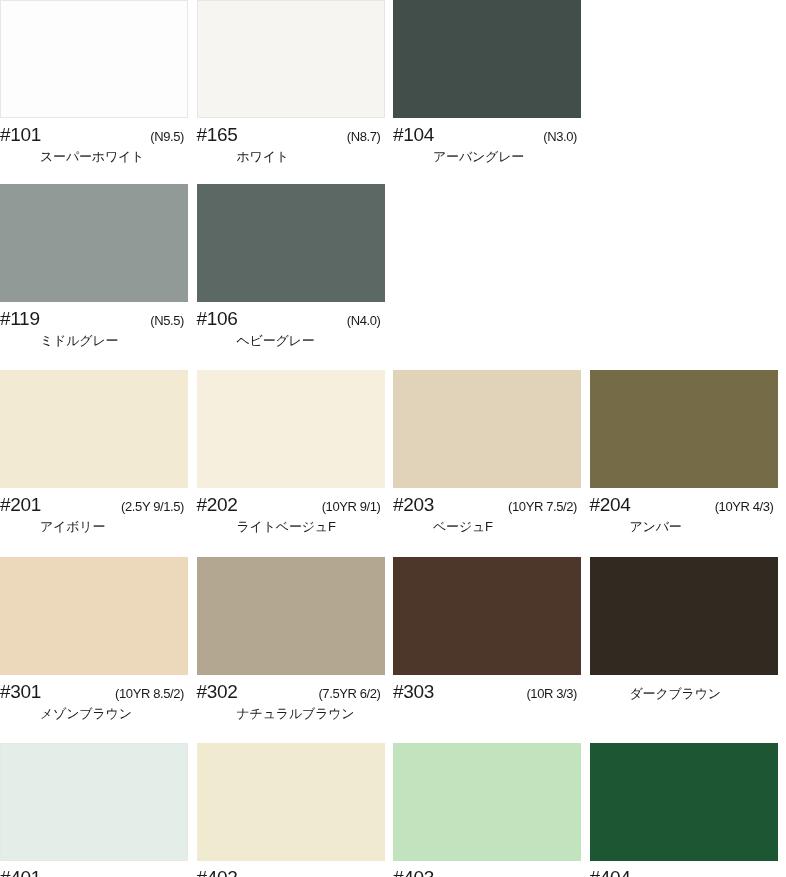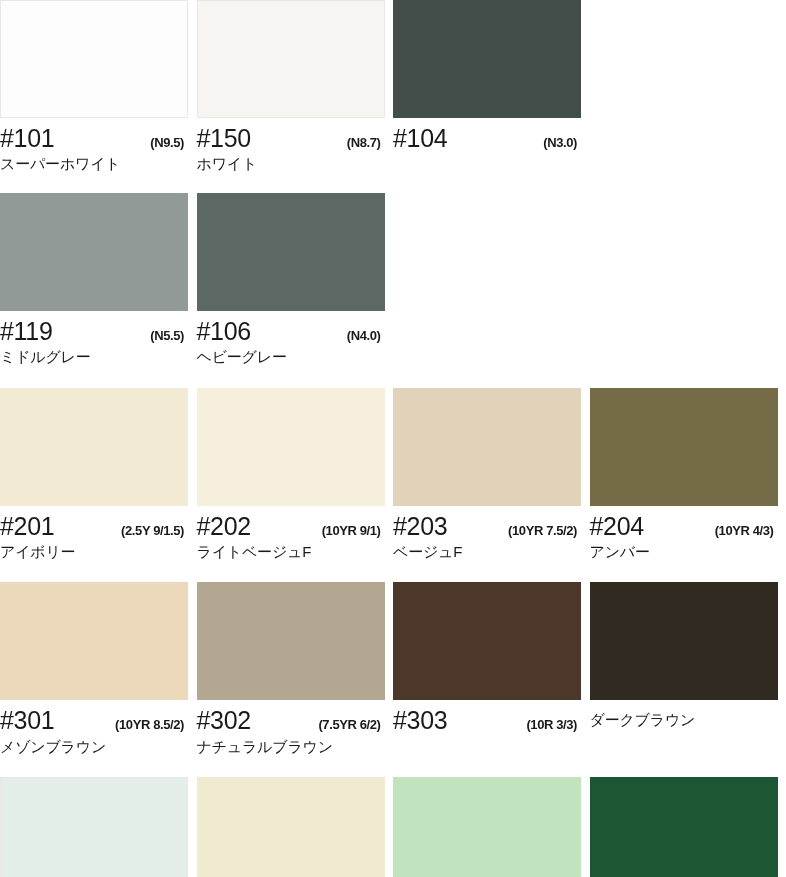--- a/index.html
+++ b/index.html
@@ -56,43 +56,44 @@
   }
 
   .meta-top {
     display: flex;
     align-items: baseline;
     justify-content: space-between;
     width: 184px;
   }
 
   .code {
-    font-size: 25px;
+    font-size: 19px;
     font-weight: 400;
     letter-spacing: -0.3px;
     line-height: 1.05;
     white-space: nowrap;
     text-align: right;
   }
 
   .munsell {
     font-size: 13px;
-    font-weight: 700;
+    font-weight: 400;
     letter-spacing: -0.4px;
     line-height: 1.05;
     white-space: nowrap;
     color: #1a1a1a;
   }
 
   .name {
-    font-size: 15px;
+    font-size: 13px;
     letter-spacing: -0.2px;
     line-height: 1.1;
     padding-top: 5px;
     white-space: nowrap;
+    margin-left: 40px;
   }
 
   .row-gap {
     height: 22px;
   }
   .row-gap.tight {
     height: 20px;
   }
 </style>
 </head>
@@ -107,33 +108,34 @@
             <span class="code">#101</span>
             <span class="munsell">(N9.5)</span>
           </div>
           <div class="name">スーパーホワイト</div>
         </div>
       </div>
       <div class="swatch-cell">
         <div class="chip outlined" style="background: rgb(247, 245, 241);"></div>
         <div class="meta">
           <div class="meta-top">
-            <span class="code">#150</span>
+            <span class="code">#165</span>
             <span class="munsell">(N8.7)</span>
           </div>
           <div class="name">ホワイト</div>
         </div>
       </div>
       <div class="swatch-cell">
         <div class="chip" style="background: rgb(66, 78, 74);"></div>
         <div class="meta">
           <div class="meta-top">
             <span class="code">#104</span>
             <span class="munsell">(N3.0)</span>
           </div>
+          <div class="name">アーバングレー</div>
         </div>
       </div>
     </div>
     <div class="row-gap tight"></div>
     <div class="swatch-row">
       <div class="swatch-cell">
         <div class="chip" style="background: rgb(145, 154, 150);"></div>
         <div class="meta">
           <div class="meta-top">
             <span class="code">#119</span>

